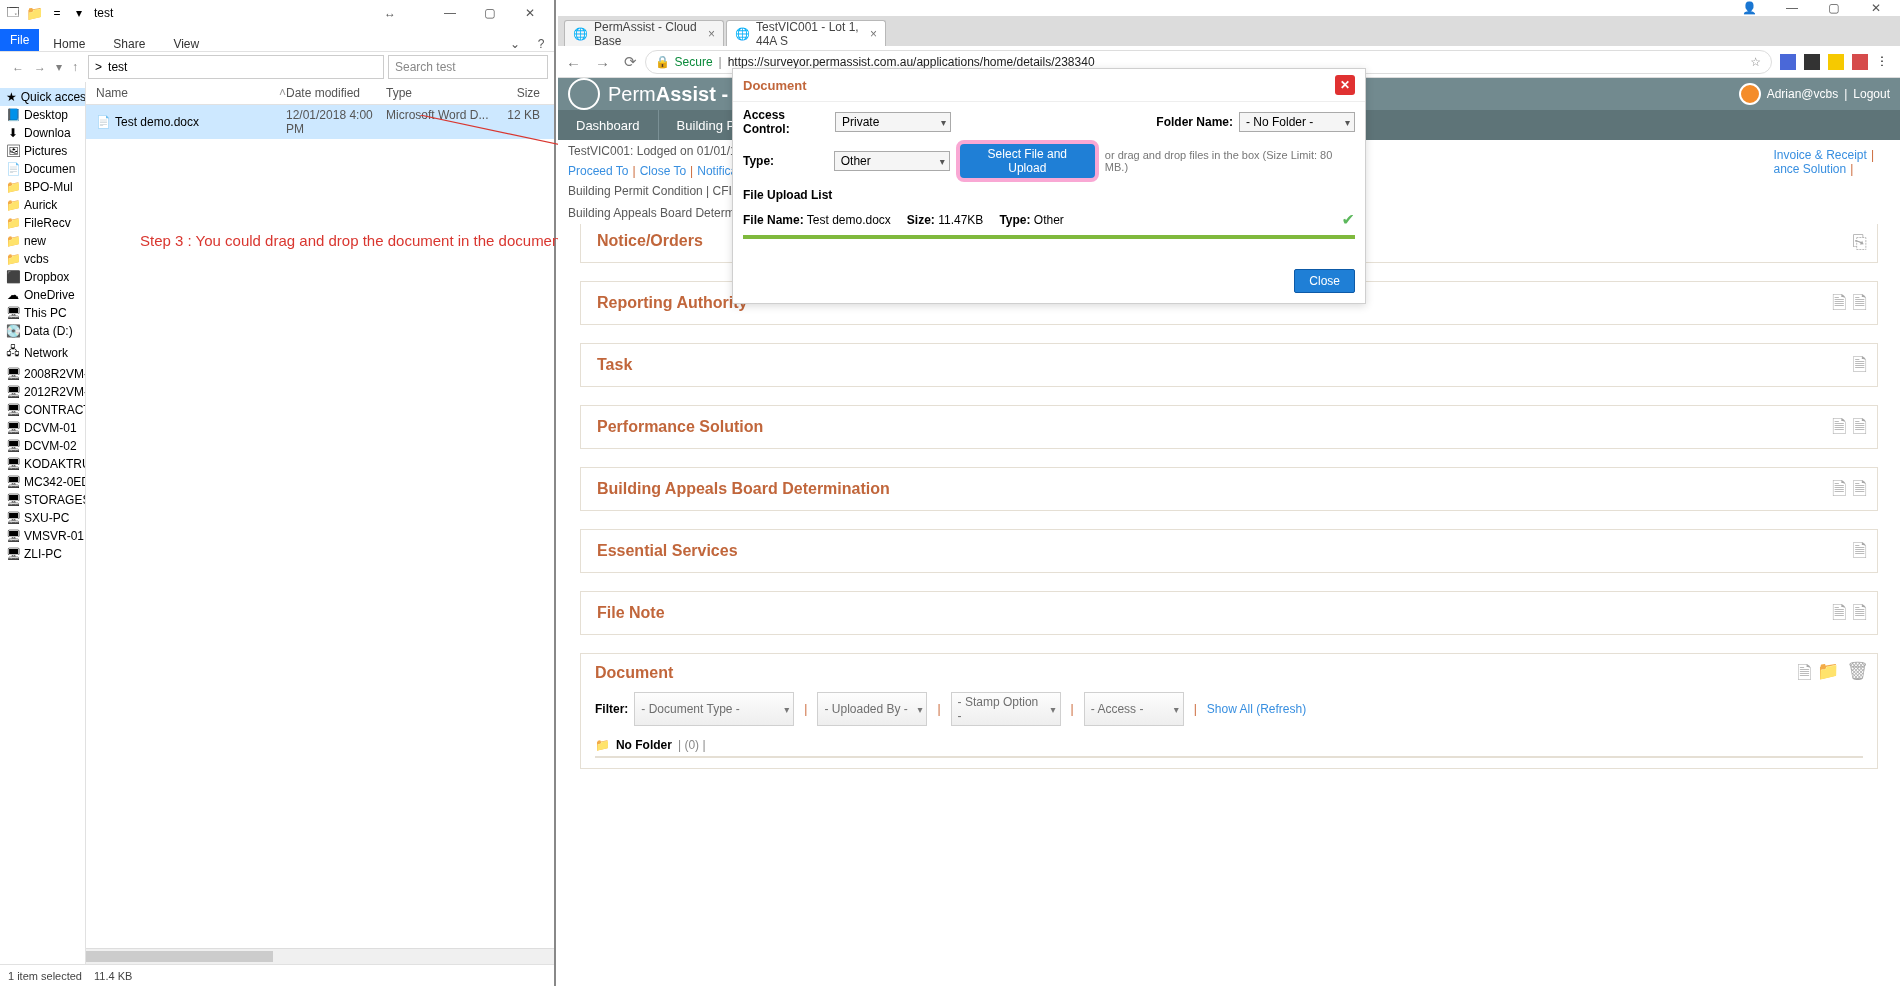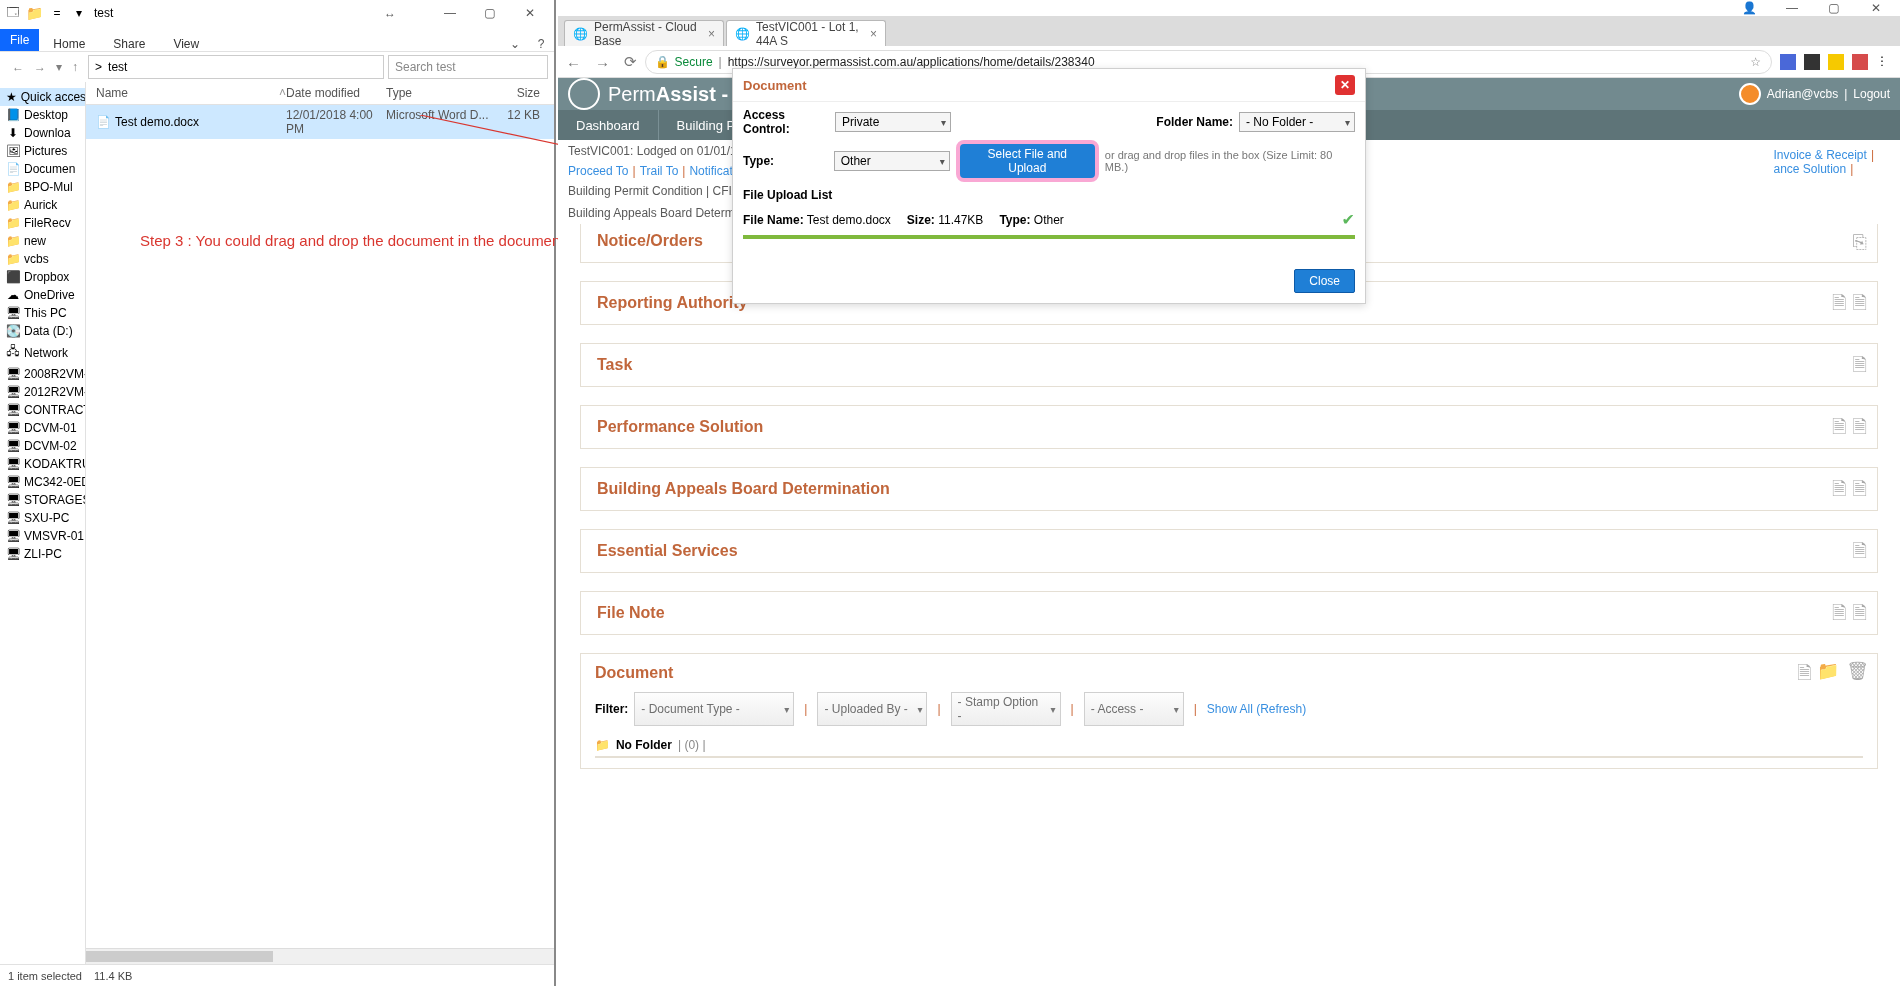--- a/index.html
+++ b/index.html
@@ -352,21 +352,21 @@
       <span>Adrian@vcbs</span>
       <span>|</span>
       <span>Logout</span>
     </div>
   </div>
   <div class="pa-menu">
     <div class="pa-mtab">Dashboard</div>
     <div class="pa-mtab">Building Permit ▸</div>
   </div>
   <div class="pa-sub1">TestVIC001: Lodged on 01/01/19</div>
-  <div class="pa-sub2"><a>Proceed To</a><span class="pipe">|</span><a>Trail To</a><span class="pipe">|</span><a>Notificat</a></div>
+  <div class="pa-sub2"><a>Proceed To</a><span class="pipe">|</span><a>Close To</a><span class="pipe">|</span><a>Notificat</a></div>
   <div class="pa-sub1">Building Permit Condition | CFI/O</div>
   <div class="pa-sub1">Building Appeals Board Determina</div>
 
   <div class="right-links">
     <div><a>Invoice &amp; Receipt</a><span class="pipe">|</span></div>
     <div><a>ance Solution</a><span class="pipe">|</span></div>
   </div>
 
   <div class="content">
     <div class="sect first">

